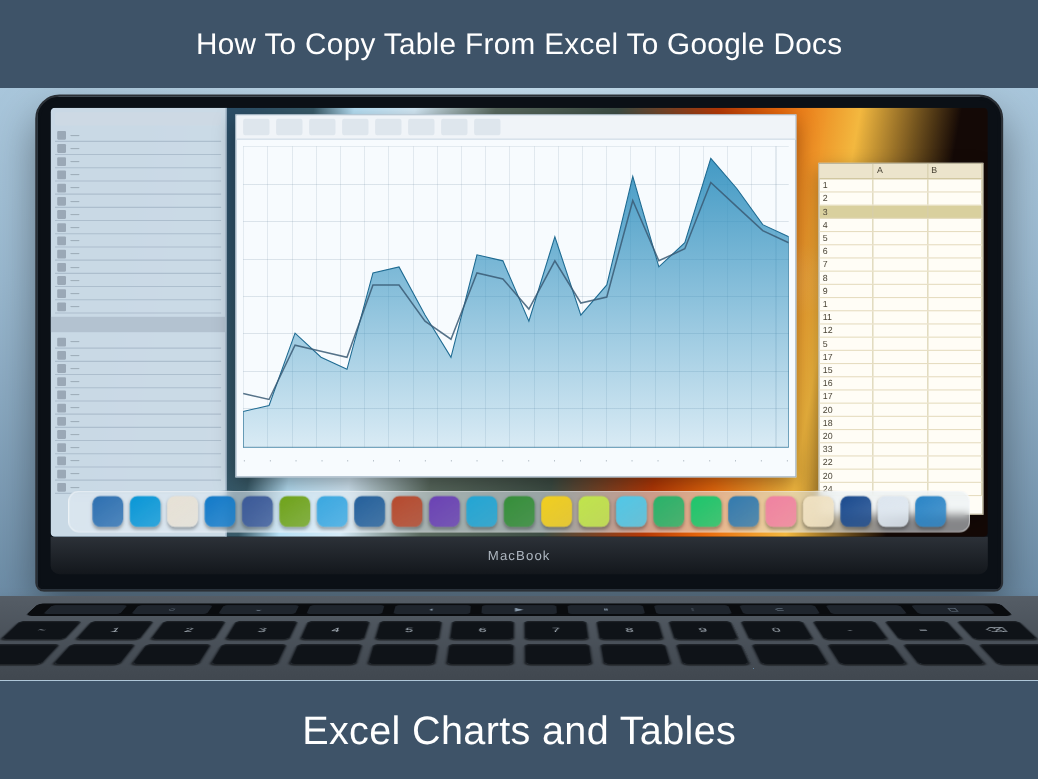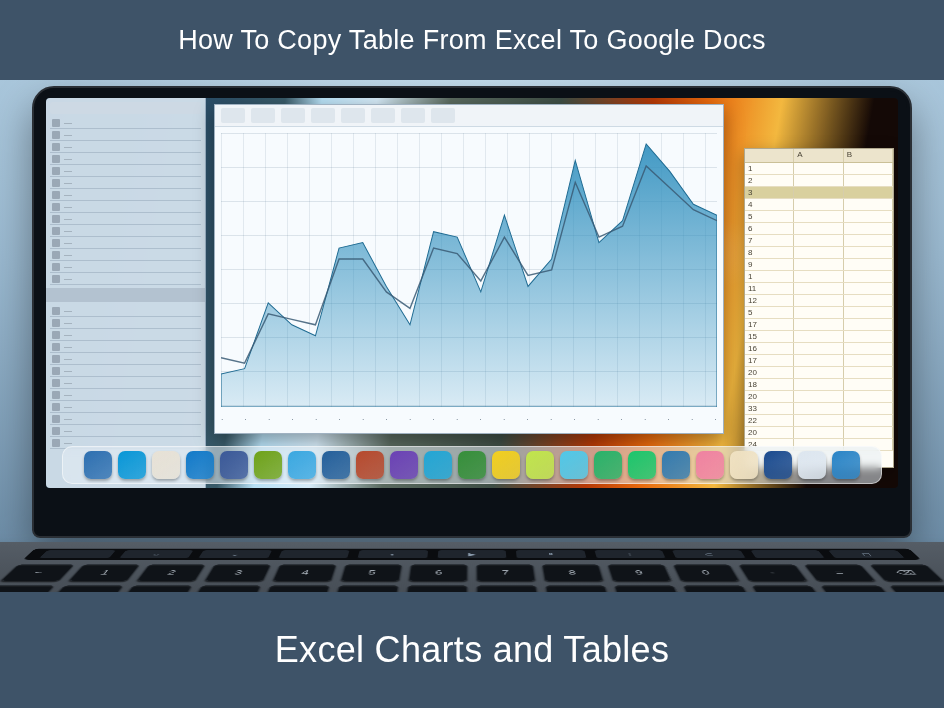--- a/index.html
+++ b/index.html
@@ -16,21 +16,21 @@
   text-align: center;
   width: 100%;
   position: absolute;
   left: 0;
   display: flex;
   align-items: center;
   justify-content: center;
   letter-spacing: .3px;
 }
 .banner.top { top: 0; height: 80px; font-size: 27px; font-weight: 500; }
-.banner.bottom { bottom: 0; height: 116px; font-size: 36px; font-weight: 500; }
+.banner.bottom { bottom: 0; height: 89px; font-size: 36px; font-weight: 500; }
 
 .stage {
   position: absolute; top: 80px; left: 0; right: 0; bottom: 90px;
   background: radial-gradient(ellipse 140% 120% at 50% -10%, #cfe8f8 0%, #9ab9d0 50%, #5e7e99 100%);
   display: flex; flex-direction: column; align-items: center;
   overflow: hidden;
 }
 
 .laptop {
   position: absolute; top: 6px; left: 50%; transform: translateX(-50%);
@@ -499,20 +499,23 @@
             <div class="app" style="background: linear-gradient(145deg, rgb(81, 200, 232), rgba(81, 200, 232, 0.8));"></div>
             <div class="app" style="background: linear-gradient(145deg, rgb(41, 179, 106), rgba(41, 179, 106, 0.8));"></div>
             <div class="app" style="background: linear-gradient(145deg, rgb(28, 198, 109), rgba(28, 198, 109, 0.8));"></div>
             <div class="app" style="background: linear-gradient(145deg, rgb(50, 123, 176), rgba(50, 123, 176, 0.8));"></div>
             <div class="app" style="background: linear-gradient(145deg, rgb(239, 130, 162), rgba(239, 130, 162, 0.8));"></div>
             <div class="app" style="background: linear-gradient(145deg, rgb(239, 225, 194), rgba(239, 225, 194, 0.8));"></div>
             <div class="app" style="background: linear-gradient(145deg, rgb(26, 74, 142), rgba(26, 74, 142, 0.8));"></div>
             <div class="app" style="background: linear-gradient(145deg, rgb(221, 230, 239), rgba(221, 230, 239, 0.8));"></div>
             <div class="app" style="background: linear-gradient(145deg, rgb(42, 132, 198), rgba(42, 132, 198, 0.8));"></div>
           </div>
+      </div>
+      <div class="chin">
+        <span>MacBook</span>
       </div>
     </div>
 
     <div class="keyboard-deck">
       <div class="touchbar" id="touchbar">
           <span></span>
           <span>○</span>
           <span>⌄</span>
           <span></span>
           <span>◐</span>

